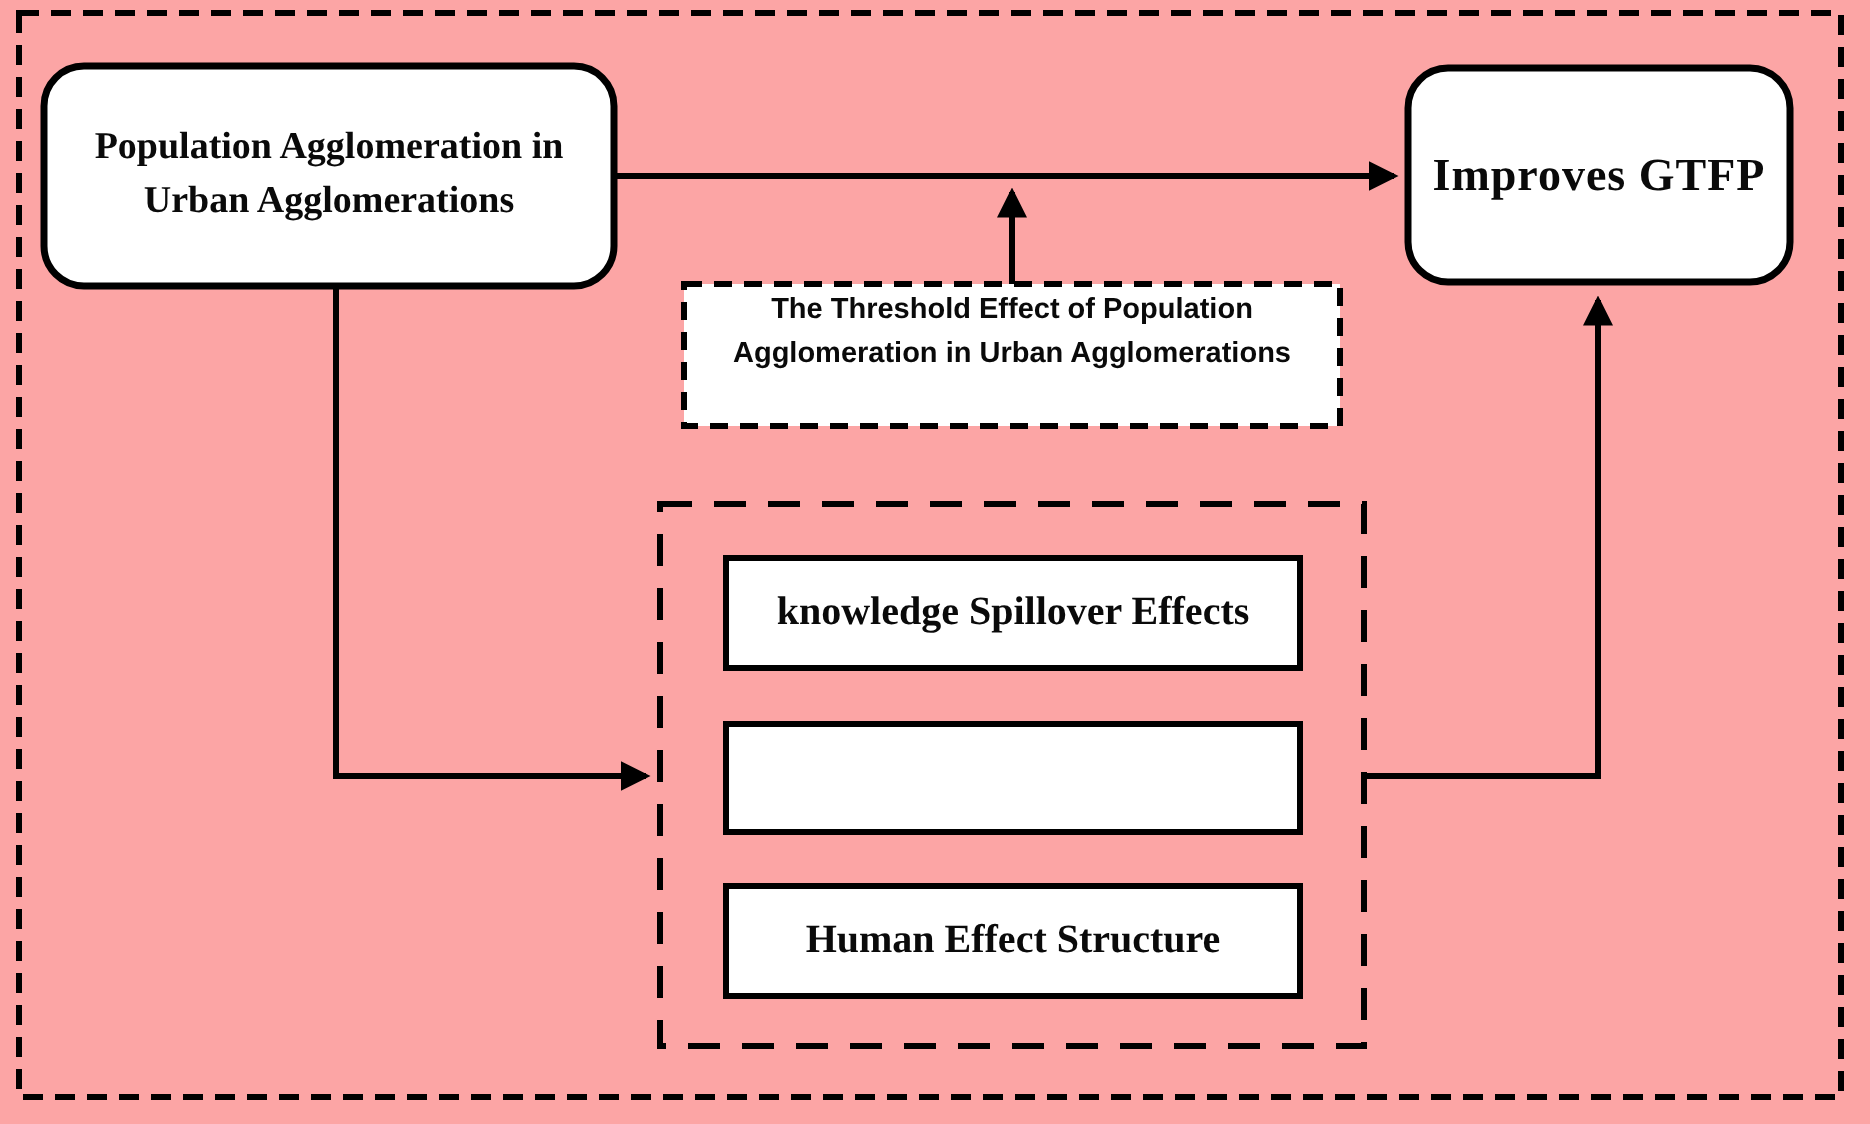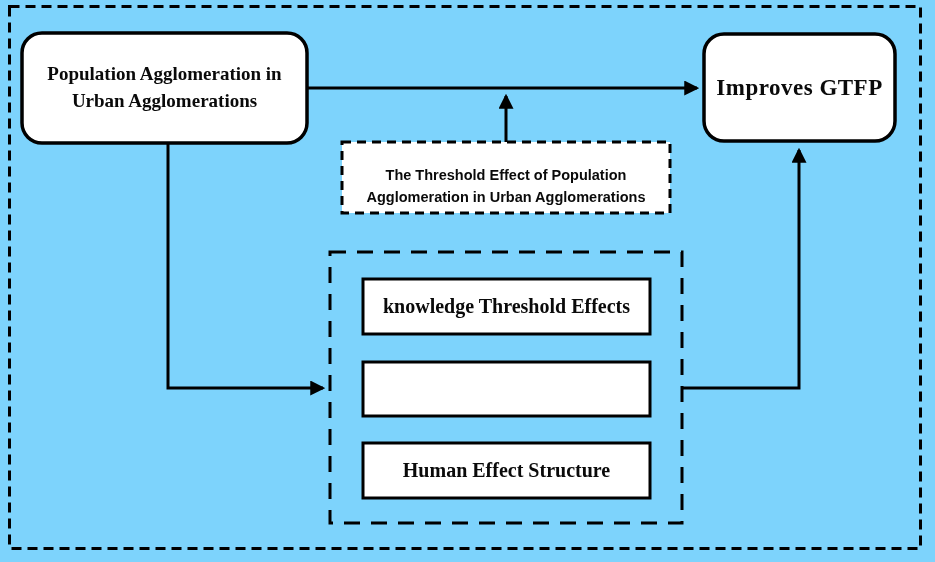--- a/index.html
+++ b/index.html
@@ -4,21 +4,21 @@
 <style>
   html, body {
     margin: 0;
     padding: 0;
     background: #ffffff;
   }
   .canvas {
     position: relative;
     width: 935px;
     height: 562px;
-    background: #7dd3fc;
+    background: #fca5a5;
     font-family: "Liberation Serif", serif;
     color: #000000;
     overflow: hidden;
   }
   .canvas svg.wires {
     position: absolute;
     left: 0;
     top: 0;
     width: 935px;
     height: 562px;
@@ -85,20 +85,20 @@
 
     <path d="M168,143 L168,388 L323,388" fill="none" stroke="#000000" stroke-width="3" marker-end="url(#arrowhead)"></path>
 
     <path d="M682,388 L799,388 L799,150" fill="none" stroke="#000000" stroke-width="3" marker-end="url(#arrowhead)"></path>
   </svg>
 
   <div class="label node-main" style="left:22px; top:33px; width:285px; height:110px;">Population Agglomeration in Urban Agglomerations</div>
 
   <div class="label node-gtfp" style="left:704px; top:34px; width:191px; height:107px;">Improves GTFP</div>
 
-  <div class="label node-threshold" style="left:342px; top:151px; width:328px; height:71px;">The Threshold Effect of Population Agglomeration in Urban Agglomerations</div>
+  <div class="label node-threshold" style="left:342px; top:131px; width:328px; height:71px;">The Threshold Effect of Population Agglomeration in Urban Agglomerations</div>
 
-  <div class="label node-mediator" style="left:363px; top:279px; width:287px; height:55px;">knowledge Threshold Effects</div>
+  <div class="label node-mediator" style="left:363px; top:279px; width:287px; height:55px;">knowledge Spillover Effects</div>
 
 
   <div class="label node-mediator" style="left:363px; top:443px; width:287px; height:55px;">Human Effect Structure</div>
 
 </div>
 
 </body></html>

